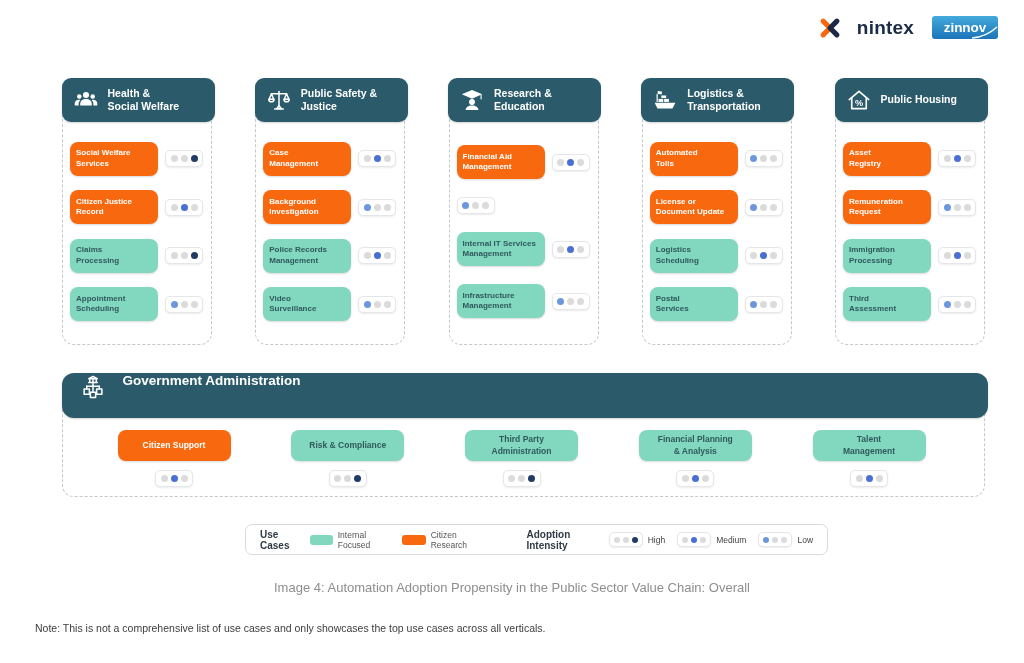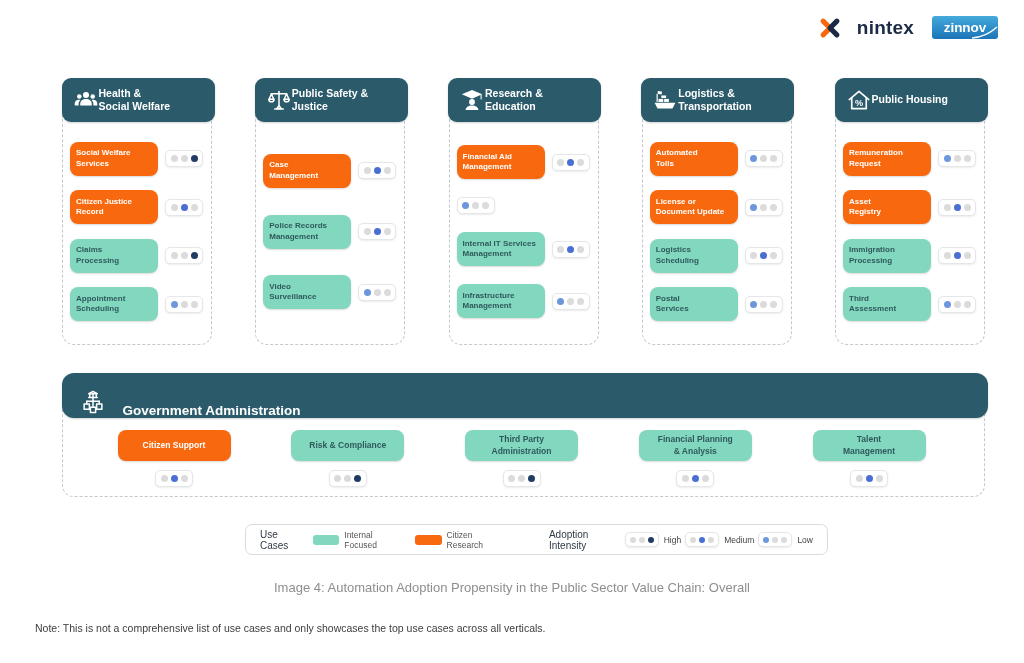--- a/index.html
+++ b/index.html
@@ -21,21 +21,21 @@
   .nintex{display:flex;align-items:center;gap:16px}
   .nintex-text{font-size:19px;font-weight:bold;color:#1B2B45;letter-spacing:.2px}
   .zinnov-badge{width:66px;height:23px;border-radius:3px;position:relative;overflow:hidden;
     background:linear-gradient(180deg,#45AADC 0%,#1B74B8 100%);
     color:#fff;font-weight:bold;font-size:13.5px;display:flex;align-items:center;justify-content:center;}
   .zinnov-badge .swoosh{position:absolute;right:0;bottom:0}
   
   .columns-row{position:absolute;left:62px;top:78px;width:923px;display:flex;justify-content:space-between}
   .vcol{width:150px;height:267px;position:relative;border:1.5px dashed #C2C8CD;border-radius:12px;background:#fff}
   .vcol-header{position:absolute;left:-1.5px;top:-1.5px;width:153px;height:44px;background:var(--header-teal);
-    border-radius:9px;display:flex;align-items:center;padding:0 6px 0 11px;
+    border-radius:9px;display:flex;align-items:center;gap:9px;padding:0 6px 0 11px;
     box-shadow:0 1px 2px rgba(0,0,0,.18)}
   .vcol-header .hicon{flex:0 0 26px;width:26px;height:26px}
   .vcol-title{color:#fff;font-size:10.5px;font-weight:bold;line-height:1.2;white-space:pre-line}
   .vcol-cards{position:absolute;top:44px;left:0;right:0;bottom:0;display:flex;flex-direction:column;
     justify-content:space-evenly;padding:4px 8px 8px 7px}
   .usecase-row{display:flex;align-items:center;justify-content:space-between}
   .usecase-card{width:88px;min-height:34px;border-radius:8px;display:flex;align-items:center;
     padding:4px 6px;font-size:8px;font-weight:bold;line-height:1.3;white-space:pre-line;
     box-shadow:0 1px 2px rgba(0,0,0,.15)}
   .usecase-card.citizen{background:var(--citizen-orange);color:#fff}
@@ -44,43 +44,43 @@
   .dots-pill{width:38px;height:17px;background:#fff;border:1px solid #E5E6E8;border-radius:5px;
     display:flex;align-items:center;justify-content:center;gap:3px;box-shadow:0 1px 2px rgba(0,0,0,.08)}
   .dot{width:7px;height:7px;border-radius:50%;background:var(--dot-inactive)}
   .dot.high{background:var(--dot-high)}
   .dot.medium{background:var(--dot-medium)}
   .dot.low{background:var(--dot-low)}
   
   .gov{position:absolute;left:62px;top:373px;width:923px;height:124px;border:1.5px dashed #C2C8CD;
     border-radius:12px;background:#fff}
   .gov-header{position:absolute;left:-1.5px;top:-1.5px;width:926px;height:45px;background:var(--header-teal);
-    border-radius:12px;display:flex;align-items:flex-end;gap:15px;padding:0 0 0 16px;
+    border-radius:12px;display:flex;align-items:flex-start;gap:15px;padding:0 0 0 16px;
     box-shadow:0 1px 2px rgba(0,0,0,.18)}
   .gov-header .hicon{flex:0 0 30px;width:30px;height:30px}
   .gov-title{color:#fff;font-size:13.5px;font-weight:bold}
   .gov-cards{position:absolute;top:45px;left:0;right:0;bottom:0;display:flex;justify-content:space-between;
     align-items:center;padding:4px 40px 2px 36px}
   .gov-item{display:flex;flex-direction:column;align-items:center;width:150px}
   .gov-card{width:113px;min-height:31px;border-radius:8px;display:flex;align-items:center;justify-content:center;
     text-align:center;padding:4px 6px;font-size:8.5px;font-weight:bold;line-height:1.3;white-space:pre-line;
     box-shadow:0 1px 2px rgba(0,0,0,.15)}
   .gov-card.citizen{background:var(--citizen-orange);color:#fff}
   .gov-card.internal{background:var(--internal-teal);color:#2F5A5C}
   .gov-item .dots-pill{margin-top:9px}
   
   .legend{position:absolute;left:245px;top:524px;width:583px;height:31px;border:1px solid #DBDBDB;
     border-radius:7px;display:flex;align-items:center;padding:0 14px;background:#fff}
-  .legend-title{font-size:10px;font-weight:normal;color:#2F3A45}
+  .legend-title{font-size:10px;font-weight:bold;color:#2F3A45}
   .legend-swatch{width:29px;height:10px;border-radius:3px;margin:0 5px 0 9px}
   .legend-swatch.internal{background:var(--internal-teal)}
   .legend-swatch.citizen{background:var(--citizen-orange);margin-left:14px}
   .legend-text{font-size:8.5px;color:#555}
   .legend .adoption{margin-left:44px}
-  .legend .level{display:flex;align-items:center;margin-left:4px;gap:5px}
+  .legend .level{display:flex;align-items:center;margin-left:12px;gap:5px}
   .legend .dots-pill{width:34px;height:15px}
   .legend .dot{width:6px;height:6px}
   .legend .level-label{font-size:8.5px;color:#444}
   
   .caption{position:absolute;top:580px;left:0;width:1024px;text-align:center;font-size:13px;color:#8E8E8E}
   .note{position:absolute;left:35px;top:622px;font-size:10.5px;color:#3D3D3D}
 </style>
 </head>
 <body>
 
@@ -172,20 +172,29 @@
         <div class="usecase-row">
           <div class="usecase-card citizen">Case
 Management</div>
           <div class="dots-pill">
             <span class="dot"></span>
             <span class="dot medium"></span>
             <span class="dot"></span>
           </div>
         </div>
         <div class="usecase-row">
+          <div class="usecase-card citizen">Background
+Investigation</div>
+          <div class="dots-pill">
+            <span class="dot low"></span>
+            <span class="dot"></span>
+            <span class="dot"></span>
+          </div>
+        </div>
+        <div class="usecase-row">
           <div class="usecase-card internal">Police Records
 Management</div>
           <div class="dots-pill">
             <span class="dot"></span>
             <span class="dot medium"></span>
             <span class="dot"></span>
           </div>
         </div>
         <div class="usecase-row">
           <div class="usecase-card internal">Video
@@ -302,34 +311,34 @@
       <div class="vcol-header">
         <span class="hicon"><svg viewBox="0 0 24 24" width="100%" height="100%" fill="none" stroke="#fff" stroke-width="1.5" stroke-linecap="round" stroke-linejoin="round">
             <path d="M3 11.6 12 4l9 7.6"></path>
             <path d="M5.3 10.2V20h13.4v-9.8"></path>
             <text x="12" y="17.6" font-size="8.5" fill="#fff" stroke="none" text-anchor="middle" font-family="Liberation Sans, sans-serif" font-weight="bold">%</text>
           </svg></span>
         <span class="vcol-title">Public Housing</span>
       </div>
       <div class="vcol-cards">
         <div class="usecase-row">
+          <div class="usecase-card citizen">Asset
+Registry</div>
+          <div class="dots-pill">
+            <span class="dot"></span>
+            <span class="dot medium"></span>
+            <span class="dot"></span>
+          </div>
+        </div>
+        <div class="usecase-row">
           <div class="usecase-card citizen">Remuneration
 Request</div>
           <div class="dots-pill">
             <span class="dot low"></span>
             <span class="dot"></span>
-            <span class="dot"></span>
-          </div>
-        </div>
-        <div class="usecase-row">
-          <div class="usecase-card citizen">Asset
-Registry</div>
-          <div class="dots-pill">
-            <span class="dot"></span>
-            <span class="dot medium"></span>
             <span class="dot"></span>
           </div>
         </div>
         <div class="usecase-row">
           <div class="usecase-card internal">Immigration
 Processing</div>
           <div class="dots-pill">
             <span class="dot"></span>
             <span class="dot medium"></span>
             <span class="dot"></span>

